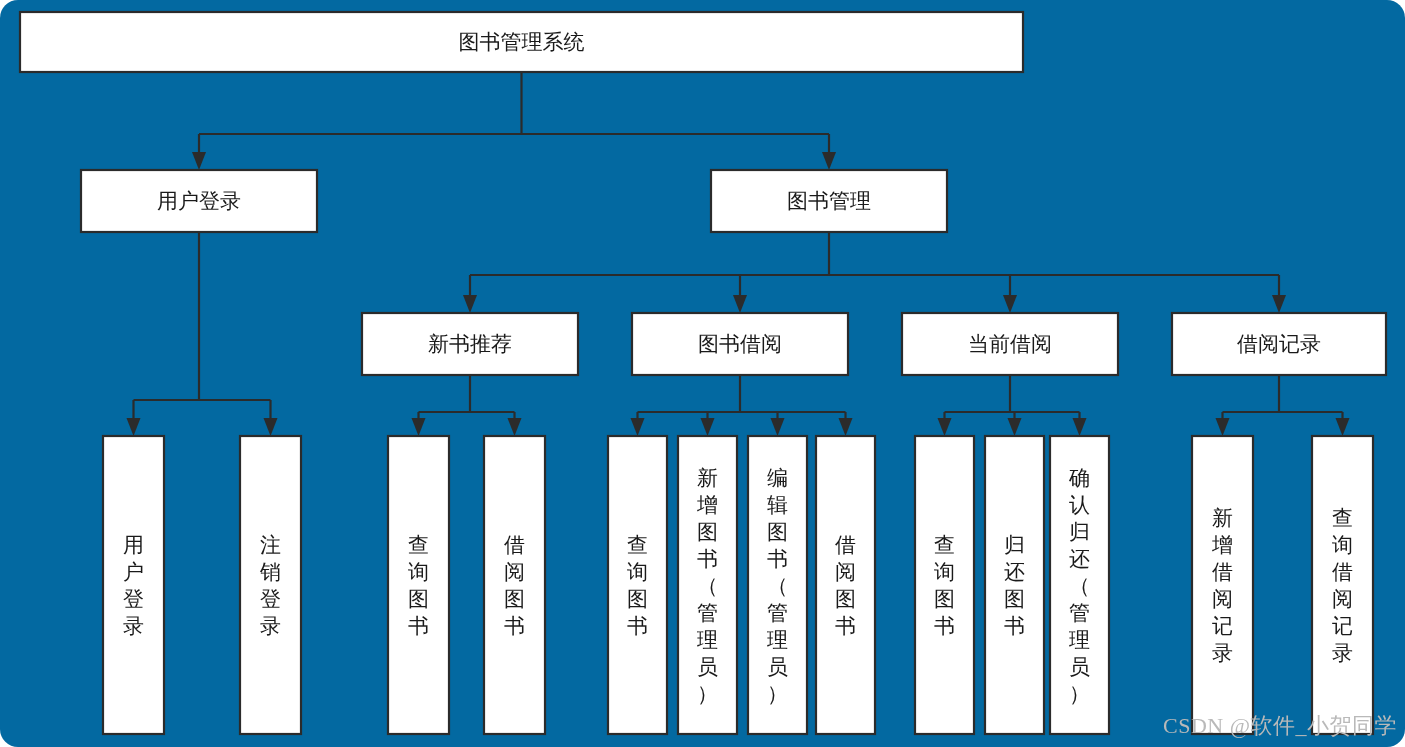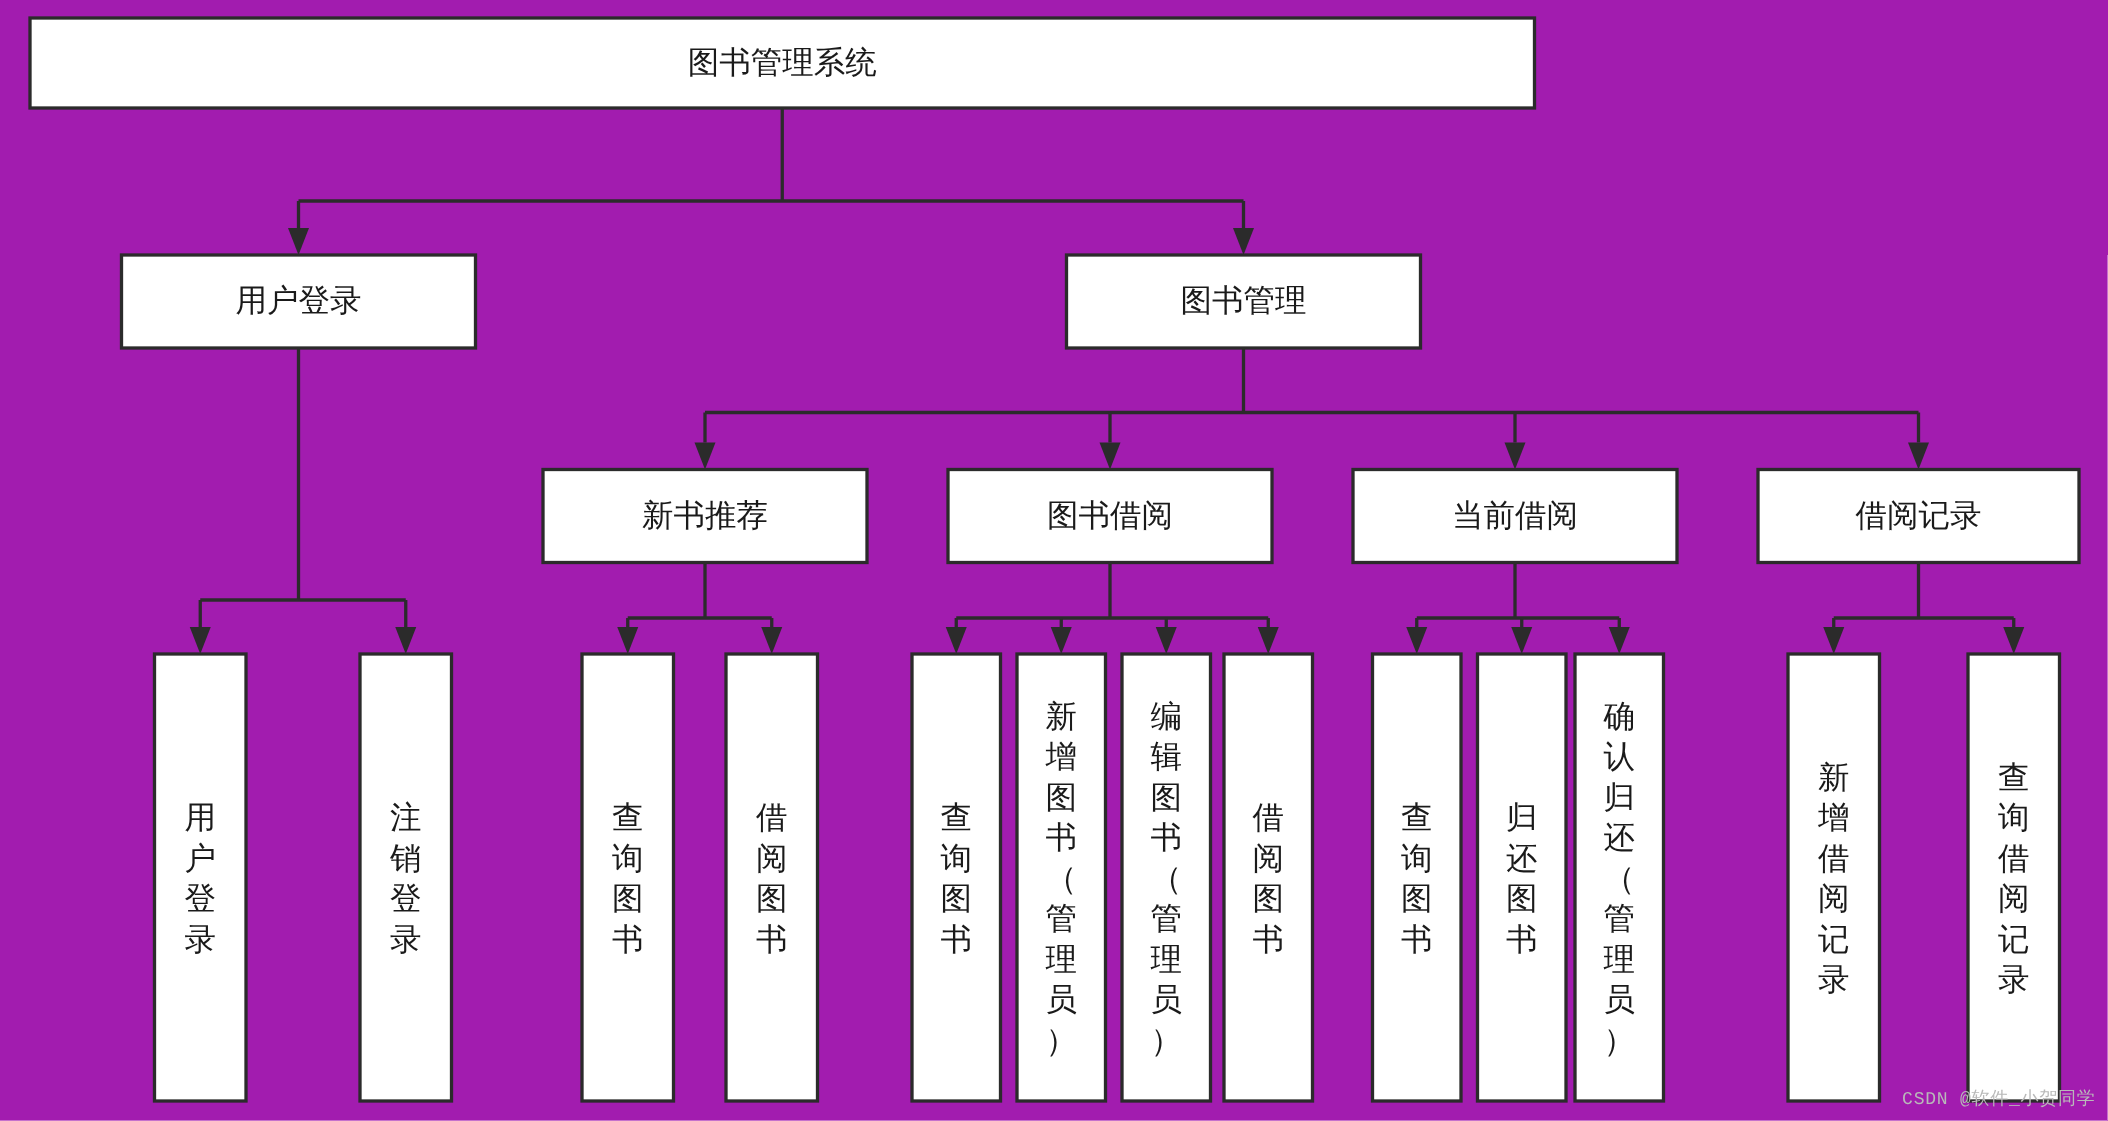--- a/index.html
+++ b/index.html
@@ -10,21 +10,22 @@
   body {
     width: 1405px;
     height: 747px;
     font-family: "Liberation Sans", "DejaVu Sans", sans-serif;
     overflow: hidden;
   }
   #diagram-root {
     position: relative;
     width: 1405px;
     height: 747px;
-    background: #a21caf;
+    background: #0369a1;
+    border-radius: 18px;
   }
   svg.flowchart {
     position: absolute;
     top: 0;
     left: 0;
     width: 1405px;
     height: 747px;
   }
   .node-box {
     fill: #ffffff;
@@ -51,22 +52,22 @@
   .node-label-vertical {
     font-family: "Liberation Sans", "DejaVu Sans", sans-serif;
     fill: #1a1a1a;
     font-size: 21px;
     text-anchor: middle;
   }
   .watermark {
     position: absolute;
     right: 8px;
     bottom: 6px;
-    font-family: Liberation Mono, monospace;
-    font-size: 12px;
+    font-family: Liberation Serif, serif;
+    font-size: 22px;
     color: #b9b9b9;
     letter-spacing: 0.5px;
     white-space: nowrap;
     user-select: none;
   }
 </style>
 </head>
 <body>
 
 <div id="diagram-root">

